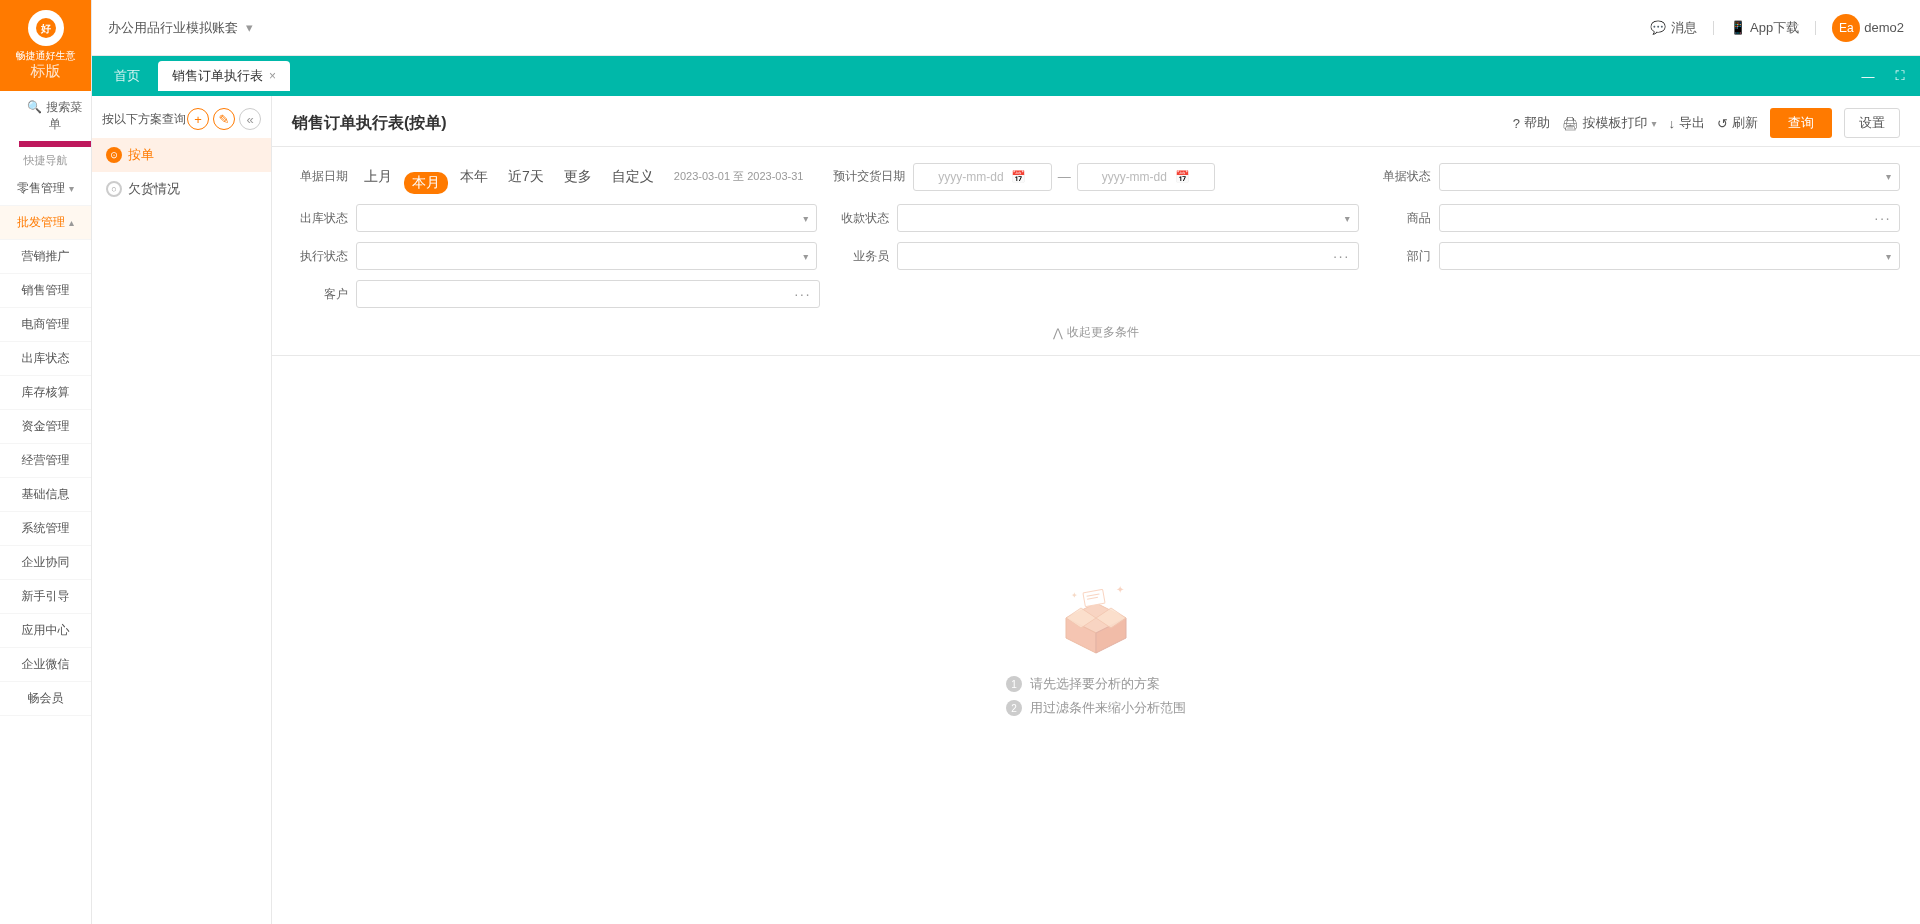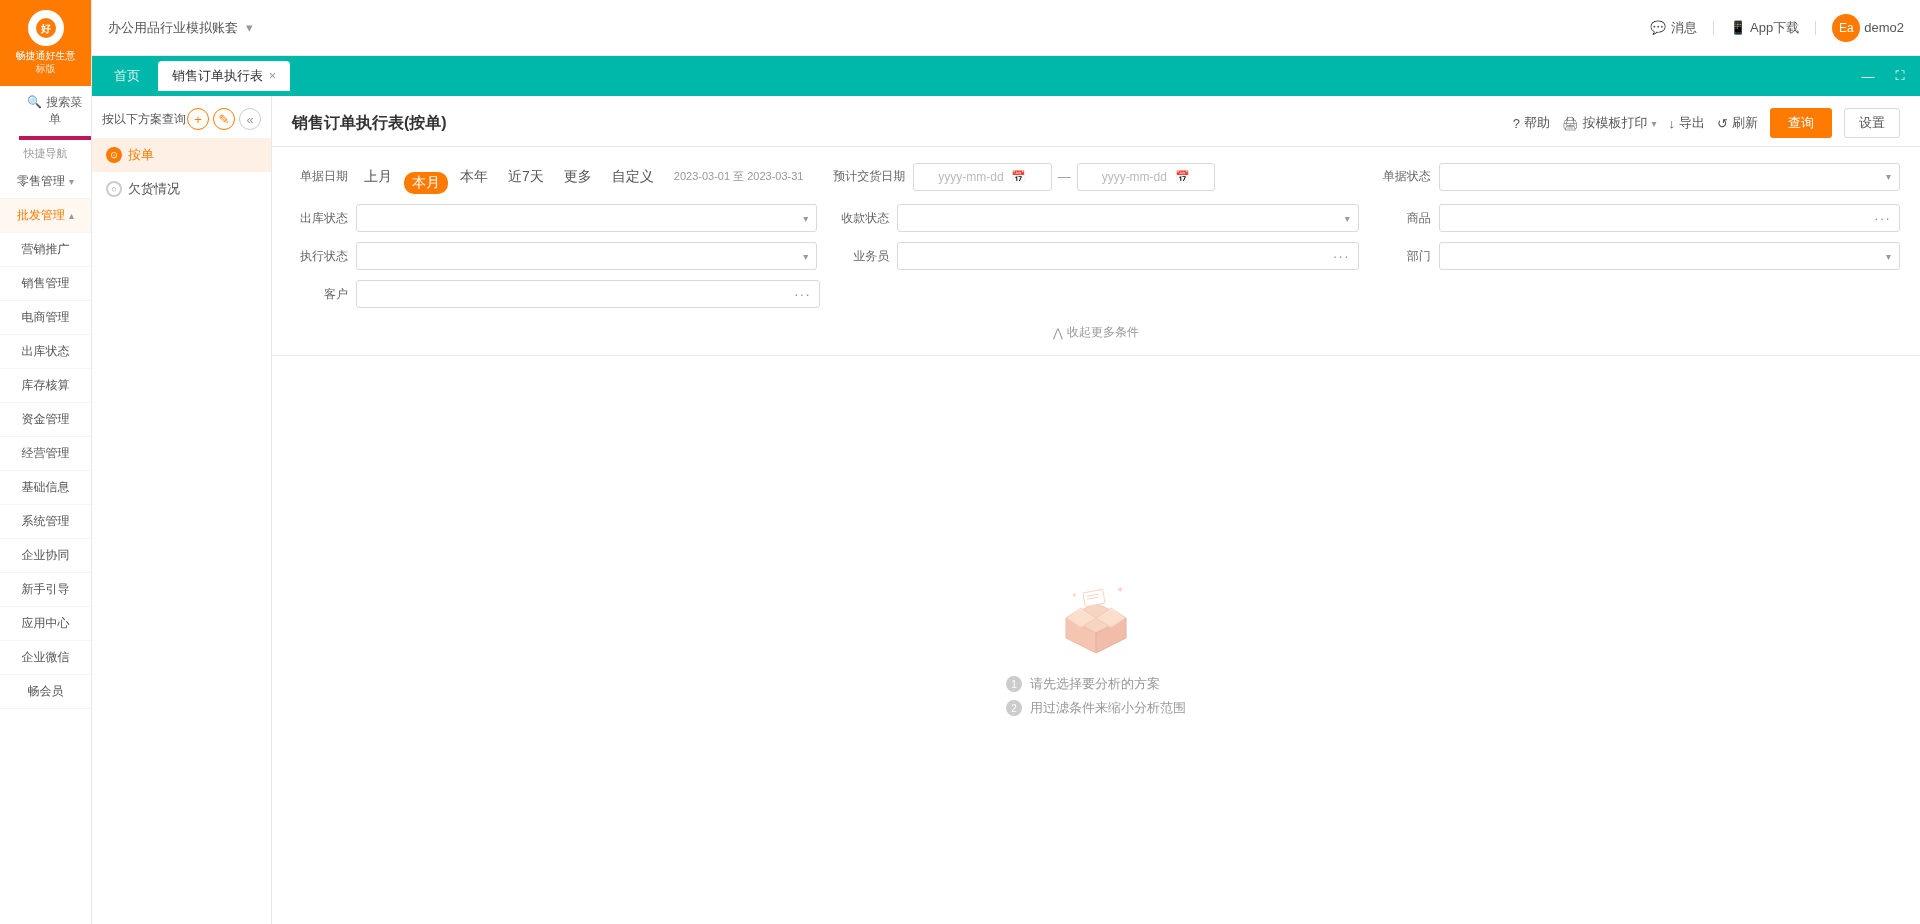--- a/index.html
+++ b/index.html
@@ -32,21 +32,21 @@
       background: #fff;
       display: flex; align-items: center; justify-content: center;
       margin-bottom: 4px;
     }
     .sidebar-logo .logo-icon svg { width: 24px; height: 24px; }
     .sidebar-search {
       padding: 8px 6px;
       font-size: 12px;
       color: #666;
       cursor: pointer;
-      border-bottom: 4px solid #be185d;
+      border-bottom: 6px solid #be185d;
       text-align: center;
       margin-left: 19px;
     }
     .sidebar-nav-label {
       padding: 6px 6px 4px;
       font-size: 11px;
       color: #999;
       text-align: center;
       cursor: pointer;
     }
@@ -397,21 +397,21 @@
 
 <div class="sidebar">
   <div class="sidebar-logo">
     <div class="logo-icon">
       <svg viewBox="0 0 24 24" fill="none">
         <circle cx="12" cy="12" r="10" fill="#ff7a00"></circle>
         <text x="12" y="16" text-anchor="middle" fill="#fff" font-size="10" font-weight="bold">好</text>
       </svg>
     </div>
     <span style="font-size:10px;line-height:1.2;text-align:center;white-space:pre-wrap;">畅捷通好生意</span>
-    <span style="font-size:10px;color:rgba(255,255,255,0.8)">标版</span>
+    <span style="font-size:15px;color:rgba(255,255,255,0.8)">标版</span>
   </div>
 
   <div class="sidebar-search">
     <span>🔍</span>
     <span> 搜索菜单</span>
   </div>
 
   <div class="sidebar-nav-label">
     <span>快捷导航</span>
   </div>

